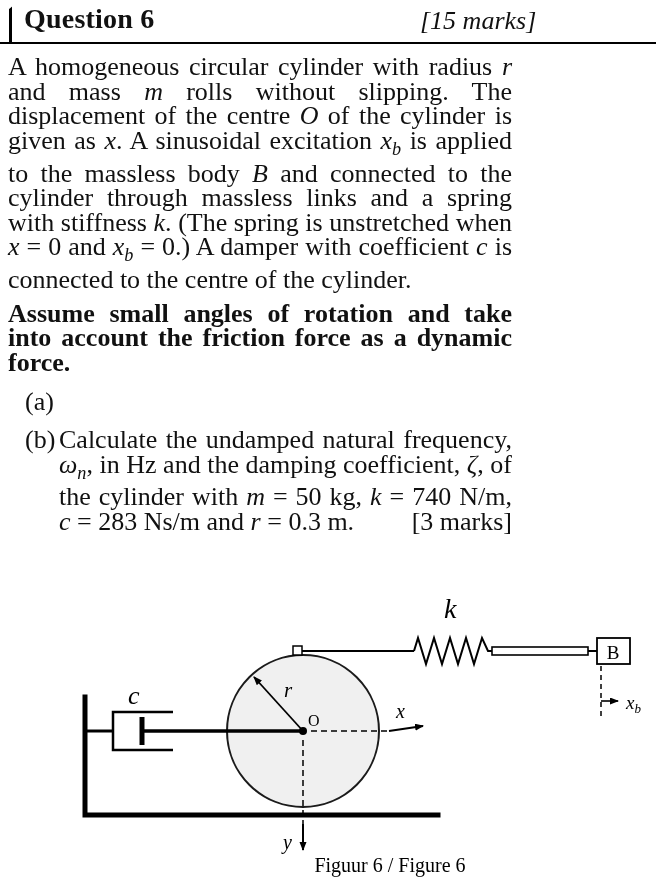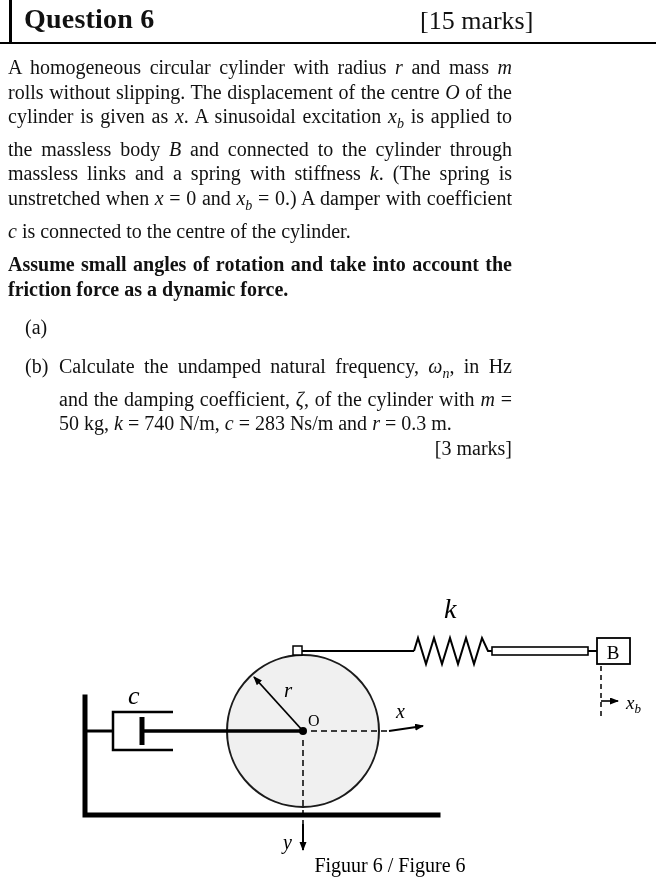--- a/index.html
+++ b/index.html
@@ -2,30 +2,30 @@
 <html><head>
 <meta charset="utf-8">
 <style>
   html, body { margin: 0; padding: 0; }
   body {
     width: 656px; height: 883px;
     background: #ffffff;
     font-family: "Liberation Serif", "DejaVu Serif", serif;
     color: #111;
   }
-  .page { position: relative; width: 656px; height: 883px; overflow: hidden; background: #fff; }
+  .page { position: relative; width: 656px; height: 883px; overflow: hidden; background: #fff; border-radius: 31px; }
 
   
   .header { position: absolute; top: 0; left: 0; width: 656px; height: 42px; border-bottom: 2px solid #000; }
   .header-vline { position: absolute; left: 9px; top: 0; width: 3px; height: 42px; background: #000; }
   .q-title { position: absolute; left: 24px; top: 3px; font-size: 28px; font-weight: bold; letter-spacing: 0.2px; }
-  .q-marks { position: absolute; left: 420px; top: 6px; font-size: 26px; }
+  .q-marks { position: absolute; left: 420px; top: 6px; font-size: 26px; font-style: italic; }
 
   
-  .textcol { position: absolute; left: 8px; top: 55px; width: 504px; font-size: 20px; line-height: 24.6px; text-align: justify; }
+  .textcol { position: absolute; left: 8px; top: 55px; width: 504px; font-size: 26px; line-height: 24.6px; text-align: justify; }
   .para { margin: 0 0 9px 0; }
   .para2 { margin: 0 0 2px 0; font-weight: bold; }
   .qitem { display: flex; margin-top: 14px; padding-left: 17px; }
   .qitem .lab { flex: none; width: 34px; }
   .qitem .itext { flex: 1; text-align: justify; }
   sub { font-size: 70%; }
   sup { font-size: 70%; }
   .flr { float: right; }
 
   

